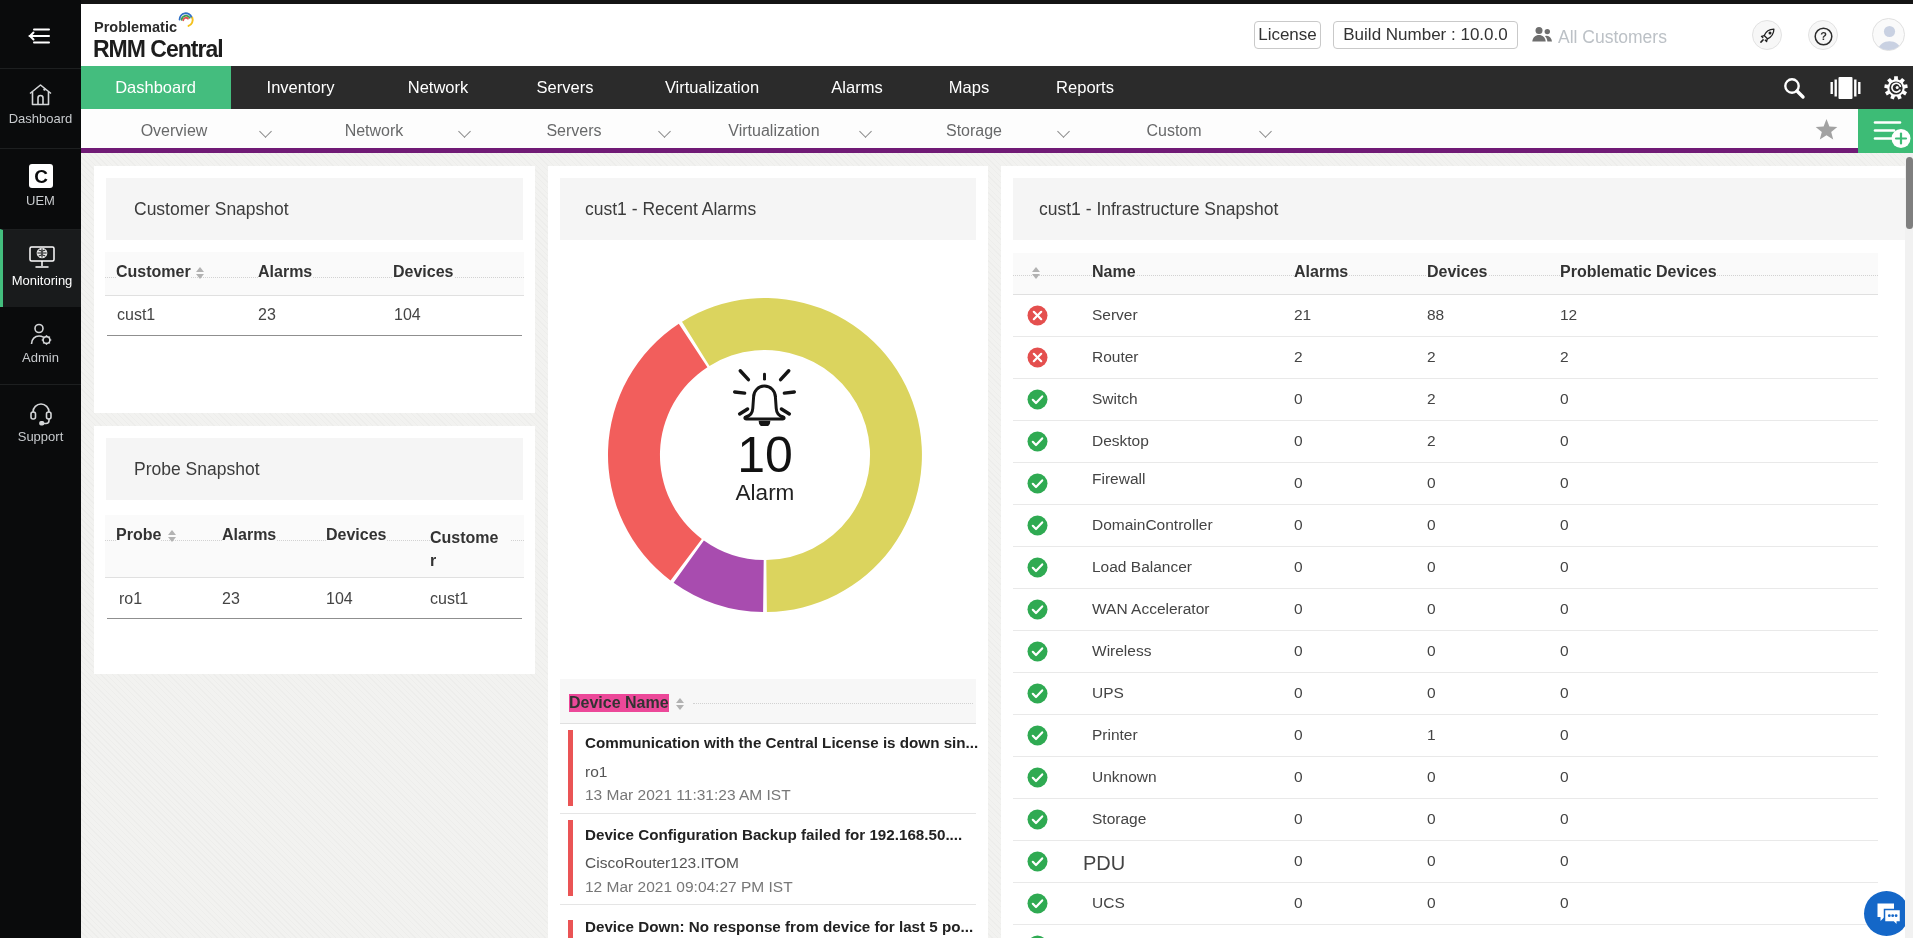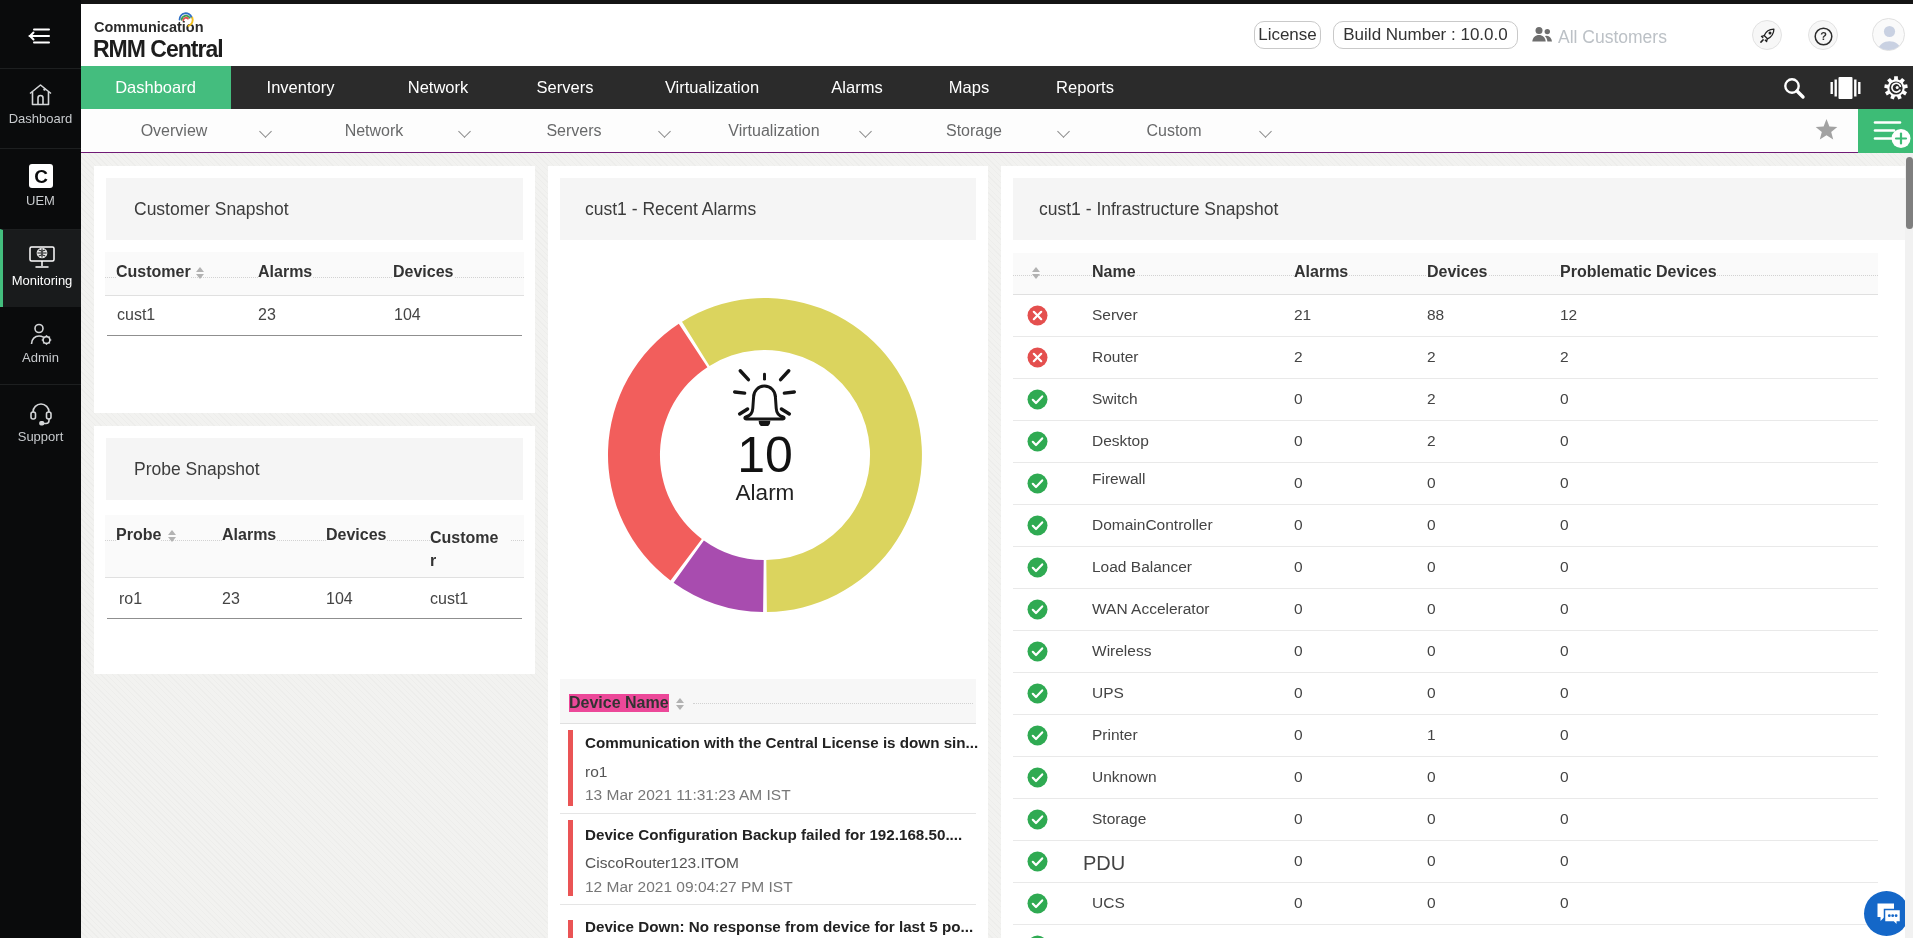--- a/index.html
+++ b/index.html
@@ -8,30 +8,30 @@
 
 
 #sidebar { left:0; top:0; width:81px; height:938px; background:#0a0b0c; z-index:30; }
 .sb-item { position:absolute; left:0; width:81px; text-align:center; color:#c8cbce; font-size:13px; border-top:1px solid #1d1f20;}
 .sb-item .lbl { display:block; }
 .sb-active { background:#191b1c; border-left:3px solid #43be7e; color:#fff; }
 
 
 #topstrip { left:81px; top:0; width:1832px; height:4px; background:#141414; }
 #header { left:81px; top:4px; width:1832px; height:62px; background:#fff; }
-.hbtn { position:absolute; border:1px solid #c9c9c9; border-radius:10px; color:#333; font-size:17px; text-align:center; line-height:26px; height:28px; }
+.hbtn { position:absolute; border:1px solid #c9c9c9; border-radius:4px; color:#333; font-size:17px; text-align:center; line-height:26px; height:28px; }
 .circ { position:absolute; width:30px; height:30px; border-radius:50%; background:#f7f7f7; border:1px solid #e2e2e2; top:16px; }
 
 
 #navbar { left:81px; top:66px; width:1832px; height:43px; background:#2b2b2b; }
 .ntab { position:absolute; top:0; height:43px; line-height:43px; color:#fff; font-size:16.5px; text-align:center; }
 #navgreen { left:-1px; width:151px; background:#44bd7e; }
 
 
-#subnav { left:81px; top:109px; width:1832px; height:44px; background:#fdfdfd; border-bottom:1px solid #701a75; }
+#subnav { left:81px; top:109px; width:1832px; height:44px; background:#fdfdfd; border-bottom:5px solid #701a75; }
 .stab { position:absolute; top:0; height:43px; line-height:43px; color:#68696a; font-size:16px; text-align:center; }
 .chev { position:absolute; top:18px; width:9px; height:9px; border-right:1.5px solid #888; border-bottom:1.5px solid #888; transform:rotate(45deg); }
 
 
 #content { left:81px; top:153px; width:1832px; height:785px; background-color:#f2f2f0;
   background-image:repeating-linear-gradient(45deg, rgba(0,0,0,0.018) 0 1px, transparent 1px 4px); }
 .card { position:absolute; background:#fff; overflow:hidden; }
 .strip { position:absolute; left:12px; right:12px; top:12px; height:62px; background:#f5f5f5; }
 .ctitle { position:absolute; left:40px; top:33px; font-size:17.5px; color:#3c3c3c; }
 .th { font-weight:bold; color:#333; font-size:16px; position:absolute; }
@@ -46,21 +46,21 @@
 .alarmbar { position:absolute; width:5px; background:#ea5455; }
 
 
 #sbtrack { left:1905px; top:153px; width:8px; height:785px; background:#f1f1f1; z-index:40; }
 #sbthumb { left:1906px; top:157px; width:7px; height:72px; background:#7f7f7f; border-radius:4px; z-index:41; }
 </style>
 </head>
 <body>
 <div class="abs" id="topstrip"></div>
 <div class="abs" id="header">
-  <div class="abs" style="left:13px;top:15px;font-size:14.5px;font-weight:bold;color:#2b2b2b;">Communication</div>
+  <div class="abs" style="left:13px;top:15px;font-size:14.5px;font-weight:bold;color:#2b2b2b;">Problematic</div>
   <svg class="abs" style="left:96px;top:6px" width="19" height="19" viewBox="0 0 19 19">
     <g fill="none" stroke-linecap="round">
       <path d="M2.6 9.5 A6.2 6.2 0 0 1 14.6 7.3" stroke="#2f6fc6" stroke-width="1.9"></path>
       <path d="M4.7 9.8 A4.3 4.3 0 0 1 12.7 7.8" stroke="#3d9c4c" stroke-width="1.8"></path>
       <path d="M6.3 10.3 A2.7 2.7 0 0 1 11 8.7" stroke="#e05252" stroke-width="1.8"></path>
       <path d="M15.3 7.6 A6.4 6.4 0 0 1 11.5 15.9" stroke="#f3c11e" stroke-width="1.9"></path>
     </g>
   </svg>
   <div class="abs" style="left:12px;top:32px;font-size:23px;font-weight:bold;color:#1d1d1d;letter-spacing:-1px;">RMM Central</div>
   <div class="hbtn" style="left:1173px;top:17px;width:67px;">License</div>

